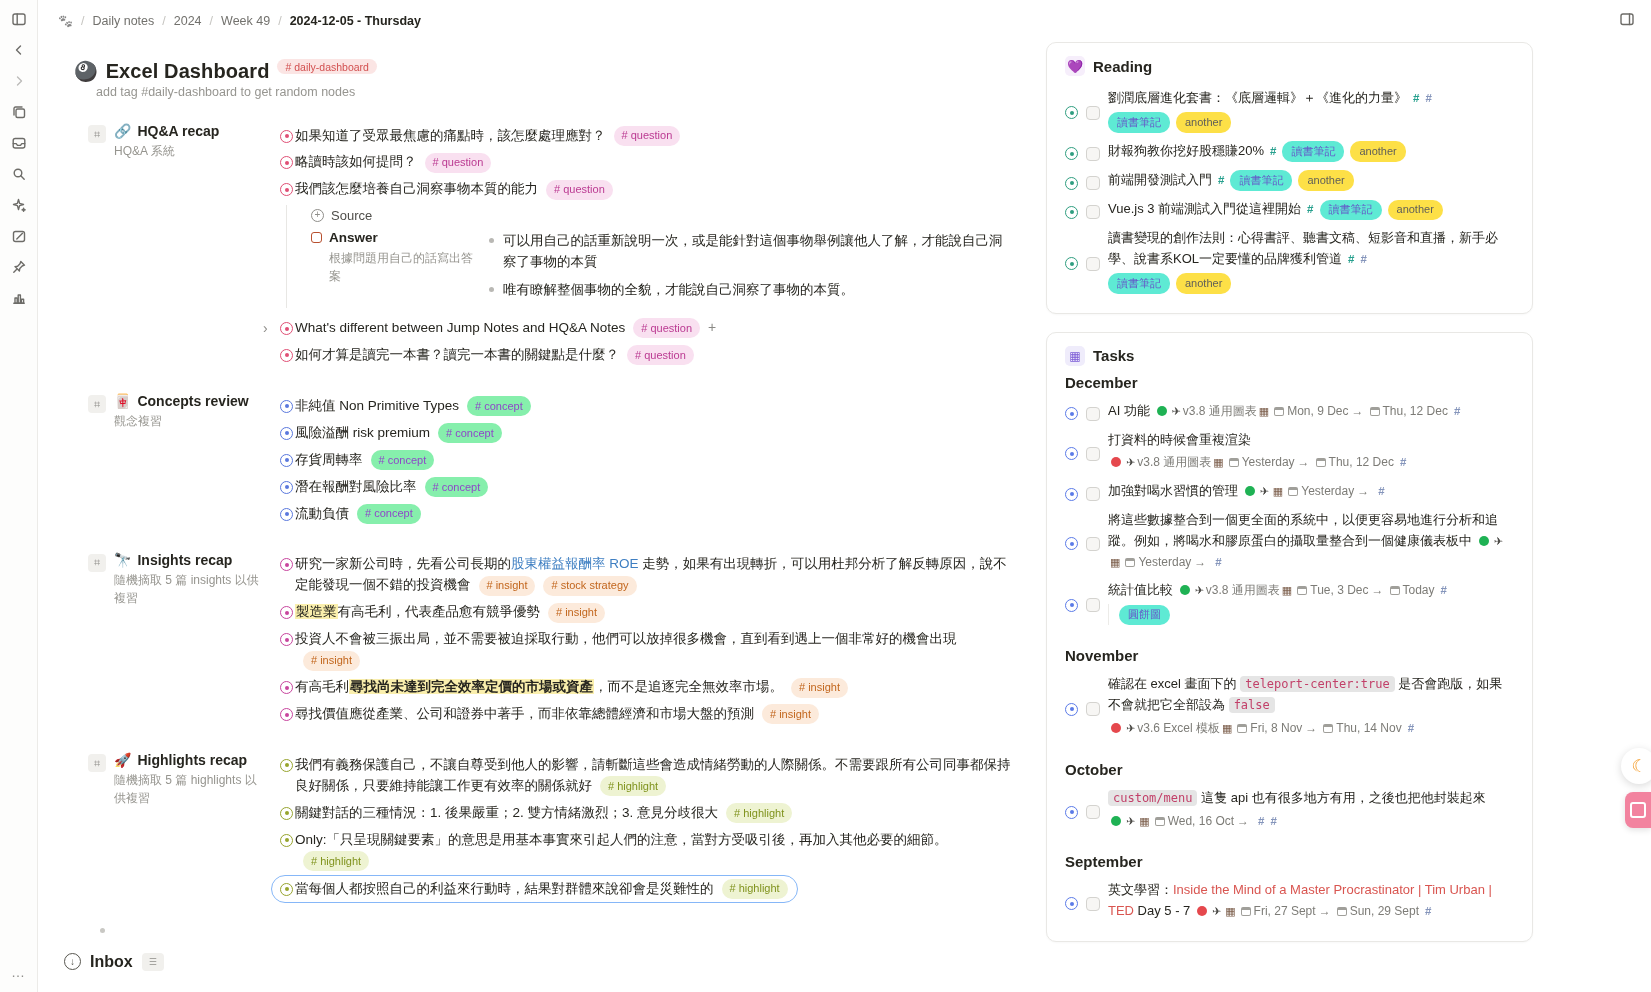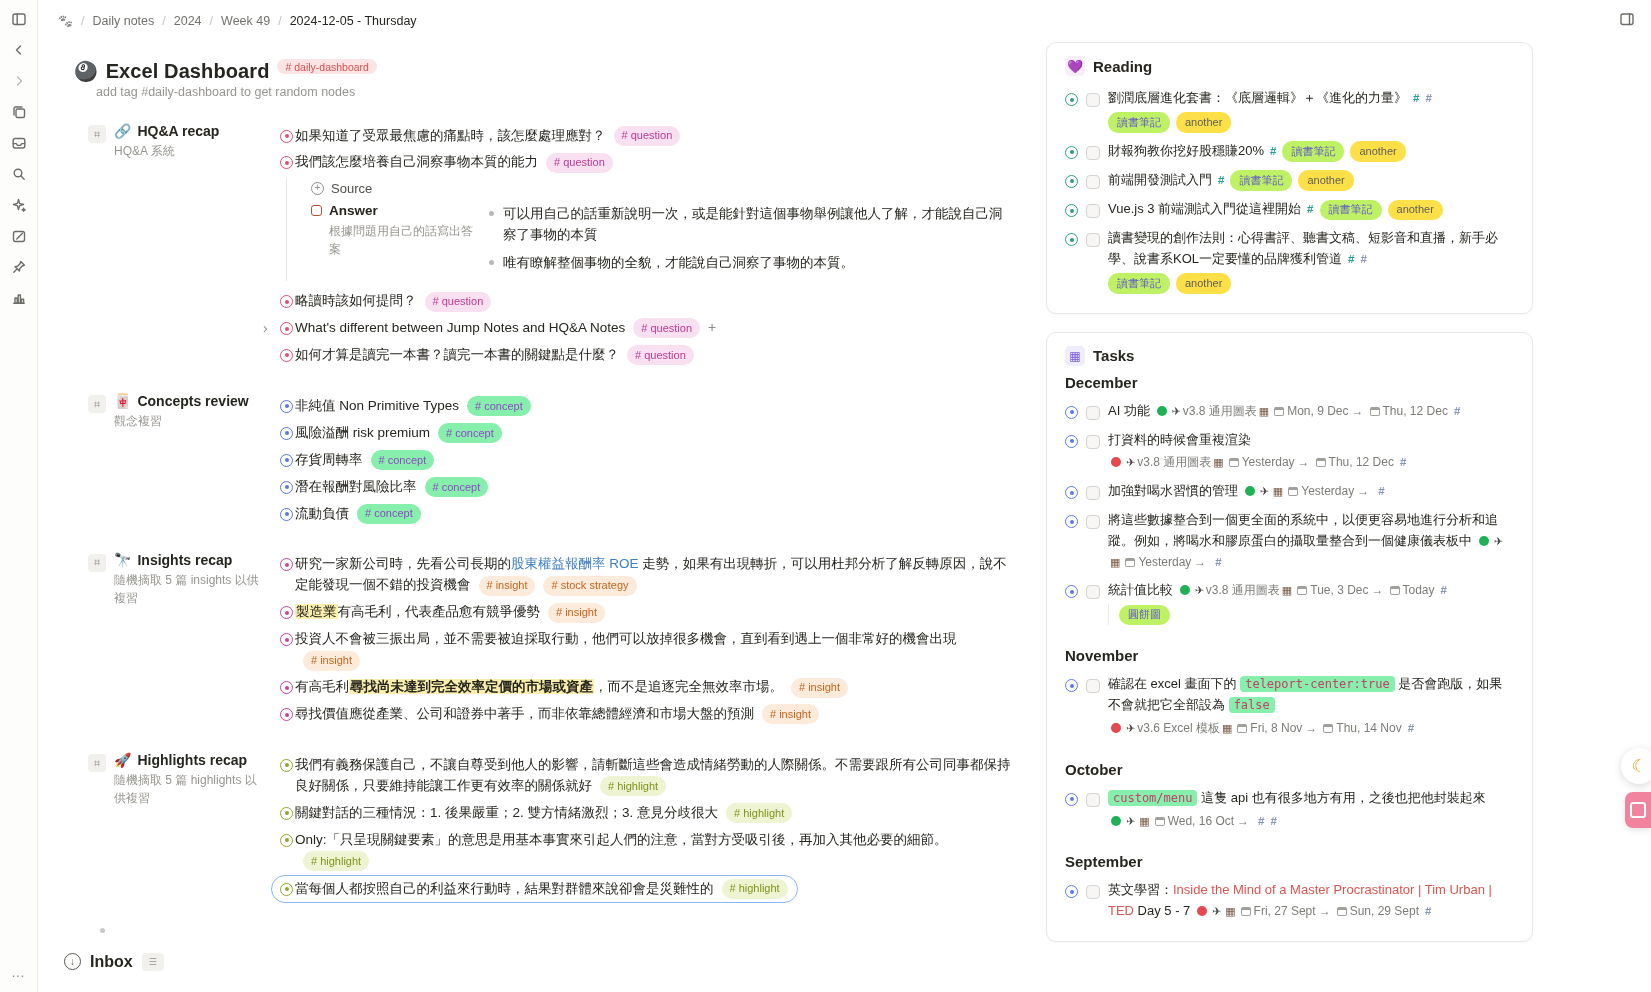--- a/index.html
+++ b/index.html
@@ -15,21 +15,21 @@
   stroke-linecap:round;stroke-linejoin:round}
 .sb-icon.dim{opacity:.45}
 .sb-more{margin-top:auto;color:#8f8e8a;font-size:14px;letter-spacing:1px;cursor:pointer}
 
 .content{flex:1;display:flex;flex-direction:column;min-width:0}
 .topbar{height:42px;display:flex;align-items:center;padding:0 16px 0 20px;flex:none}
 .crumbs{display:flex;align-items:center;gap:8px;font-size:12.5px;color:#72716d}
 .crumb{cursor:pointer;white-space:nowrap}
 .crumb-sep{color:#c6c5c1}
 .crumb-emoji{font-size:12px;filter:grayscale(1);opacity:.75}
-.crumb.current{color:#26251f;font-weight:400}
+.crumb.current{color:#26251f;font-weight:700}
 .topbar-right{margin-left:auto;display:flex;align-items:center}
 .topbar-right svg{stroke:#6d6c68;fill:none;stroke-width:1.4;stroke-linecap:round;cursor:pointer}
 .canvas{flex:1;display:flex;gap:34px;padding:0 118px 0 22px;overflow:hidden}
 .main-col{flex:1;min-width:0;padding-top:10px}
 .right-col{width:487px;flex:none}
 
 .title-row{display:flex;align-items:center;gap:8px;margin:8px 0 2px 14px}
 .page-emoji{font-size:19px}
 h1{font-size:20px;font-weight:700;letter-spacing:.1px}
 .tag{display:inline-block;font-size:11px;padding:1.5px 8px;border-radius:10px;
@@ -60,21 +60,21 @@
 .plus{display:inline-block;margin-left:8px;color:#8a8985;font-size:14px;cursor:pointer;line-height:1}
 .tag-question{background:#f9e0f0;color:#bb3a92;margin-left:8px}
 .tag-concept{background:#86efac;color:#8e48c8;margin-left:8px}
 .tag-insight{background:#fceadb;color:#c2661d;margin-left:8px}
 .tag-highlight{background:#eef3d2;color:#7f921c;margin-left:8px}
 .seg-link{color:#3f7fc2;cursor:pointer}
 .seg-rlink{color:#d95550;cursor:pointer}
 .seg-hl{background:#faefad;padding:0 1px}
 .seg-hlb{background:#faefad;font-weight:700;padding:0 1px}
 .seg-code{font-family:"DejaVu Sans Mono","Liberation Mono",monospace;font-size:12px;
-  background:#86efac;color:#c24069;padding:1px 5px;border-radius:4px}
+  background:#e5e5e5;color:#c24069;padding:1px 5px;border-radius:4px}
 
 .nest{margin:2px 0 8px 6px;border-left:1px solid #e8e7e4;padding-left:24px}
 .src-row{display:flex;align-items:center;gap:7px;color:#4f4e4a;font-size:13px;
   padding:3px 0;cursor:pointer}
 .circle-plus{width:13px;height:13px;border-radius:50%;border:1.4px solid #8f8e8a;color:#8f8e8a;
   font-size:10px;display:flex;align-items:center;justify-content:center;flex:none;line-height:1}
 .ans-flex{display:flex;margin-top:4px}
 .ans-left{width:178px;flex:none}
 .ans-row{display:flex;align-items:center;gap:7px;font-size:13.5px;font-weight:600;cursor:pointer}
 .ans-icon{width:11px;height:11px;border:1.6px solid #b8502f;border-radius:3px;flex:none}
@@ -95,31 +95,31 @@
 .inbox-btn::after{content:"☰"}
 
 .card{background:#fff;border:1px solid #e9e8e5;border-radius:10px;padding:13px 18px 15px;
   margin-bottom:18px;box-shadow:0 1px 2px rgba(0,0,0,.03)}
 .card-head{display:flex;align-items:center;gap:8px;margin-bottom:8px}
 .card-icon{width:20px;height:20px;border-radius:5px;display:flex;align-items:center;
   justify-content:center;font-size:13px;flex:none}
 .reading-icon{background:#f6eefb}
 .tasks-icon{background:#efecfb;color:#7c5cd6;font-size:12px;font-weight:700}
 .card-head h2{font-size:15px;font-weight:700}
-.rrow,.trow{display:flex;gap:8px;align-items:flex-start;padding:4px 0;font-size:13px;line-height:1.6}
+.rrow,.trow{display:flex;gap:8px;align-items:center;padding:4px 0;font-size:13px;line-height:1.6}
 .bullet.teal{color:#2f9e80;margin-top:5px}
 .bullet.blue{color:#5b7be8;margin-top:5px}
 .checkbox{width:14px;height:14px;border:1.4px solid #d4d3cf;border-radius:4px;background:#f7f6f4;
   flex:none;margin-top:5px;cursor:pointer}
 .hash{font-weight:700;font-size:11.5px;margin-left:6px;cursor:pointer}
 .hash.teal{color:#27a08e}
 .hash.slate{color:#8595bb}
 .pill{display:inline-block;font-size:11px;padding:1.5px 9px;border-radius:10px;
   margin-left:6px;cursor:pointer;white-space:nowrap}
-.pill.lavender{background:#bef264;color:#6458c8}
+.pill.lavender{background:#5eead4;color:#6458c8}
 .pill.gray{background:#fde047;color:#5f5e59}
 .pill-line{margin-top:3px}
 .pill-line .pill:first-child{margin-left:0}
 .month{font-size:15px;font-weight:700;margin:18px 0 6px}
 .tgroup:first-child .month{margin-top:4px}
 .status{display:inline-block;width:10px;height:10px;border-radius:50%;margin:0 3px;vertical-align:-1px}
 .status.green{background:#1fb254}
 .status.red{background:#e5484d}
 .plane{color:#4a4945;font-size:11px;margin:0 2px}
 .board{color:#7a5c49;font-size:11px;margin:0 2px}
@@ -246,20 +246,26 @@
                     <span>HQ&amp;A recap</span>
                   </div>
                   <div class="sec-sub">HQ&amp;A 系統</div>
                 </div>
               </div>
               <div class="sec-items">
                 <div class="rowwrap">
                   <div class="row">
                     <span class="bullet" style="color: rgb(224, 79, 117);"></span>
                     <div class="rc"><span>如果知道了受眾最焦慮的痛點時，該怎麼處理應對？</span><span class="tag tag-question"># question</span></div>
+                  </div>
+                </div>
+                <div class="rowwrap">
+                  <div class="row">
+                    <span class="bullet" style="color: rgb(224, 79, 117);"></span>
+                    <div class="rc"><span>略讀時該如何提問？</span><span class="tag tag-question"># question</span></div>
                   </div>
                 </div>
                 <div class="rowwrap">
                   <div class="row">
                     <span class="bullet" style="color: rgb(224, 79, 117);"></span>
                     <div class="rc"><span>我們該怎麼培養自己洞察事物本質的能力</span><span class="tag tag-question"># question</span></div>
                   </div>
                   <div class="nest">
                     <div class="src-row">
                       <span class="circle-plus">+</span>
@@ -282,26 +288,20 @@
                           <span class="dot"></span>
                           <span>唯有瞭解整個事物的全貌，才能說自己洞察了事物的本質。</span>
                         </div>
                       </div>
                     </div>
                     <div class="empty-row"><span class="dot"></span></div>
                   </div>
                 </div>
                 <div class="rowwrap">
                   <div class="row">
-                    <span class="bullet" style="color: rgb(224, 79, 117);"></span>
-                    <div class="rc"><span>略讀時該如何提問？</span><span class="tag tag-question"># question</span></div>
-                  </div>
-                </div>
-                <div class="rowwrap">
-                  <div class="row">
                     <span class="chev">›</span>
                     <span class="bullet" style="color: rgb(224, 79, 117);"></span>
                     <div class="rc"><span>What's different between Jump Notes and HQ&amp;A Notes</span><span class="tag tag-question"># question</span><span class="plus">+</span></div>
                   </div>
                 </div>
                 <div class="rowwrap">
                   <div class="row">
                     <span class="bullet" style="color: rgb(224, 79, 117);"></span>
                     <div class="rc"><span>如何才算是讀完一本書？讀完一本書的關鍵點是什麼？</span><span class="tag tag-question"># question</span></div>
                   </div>

